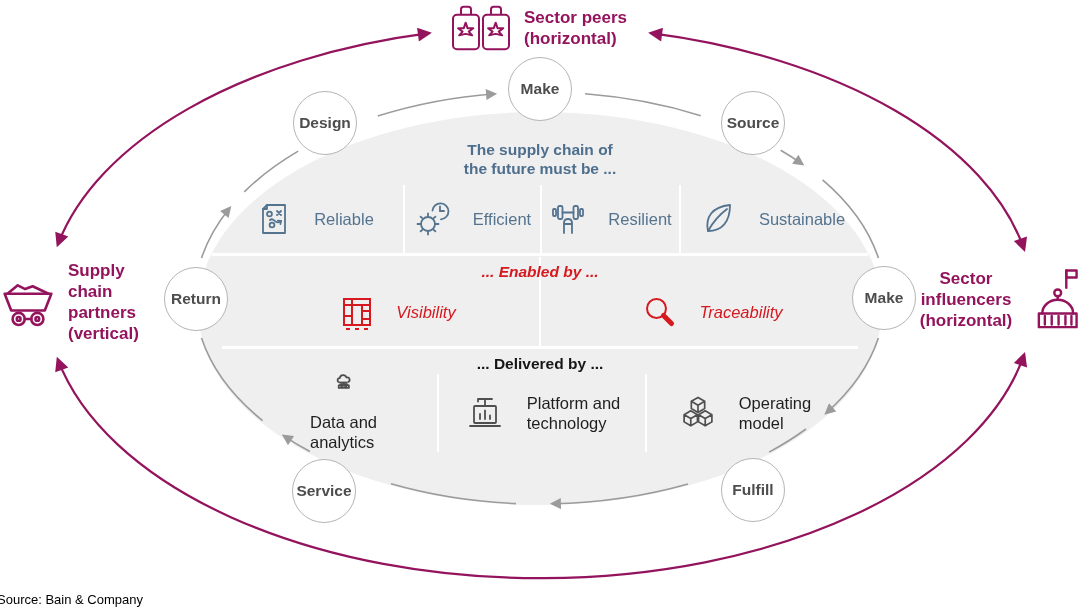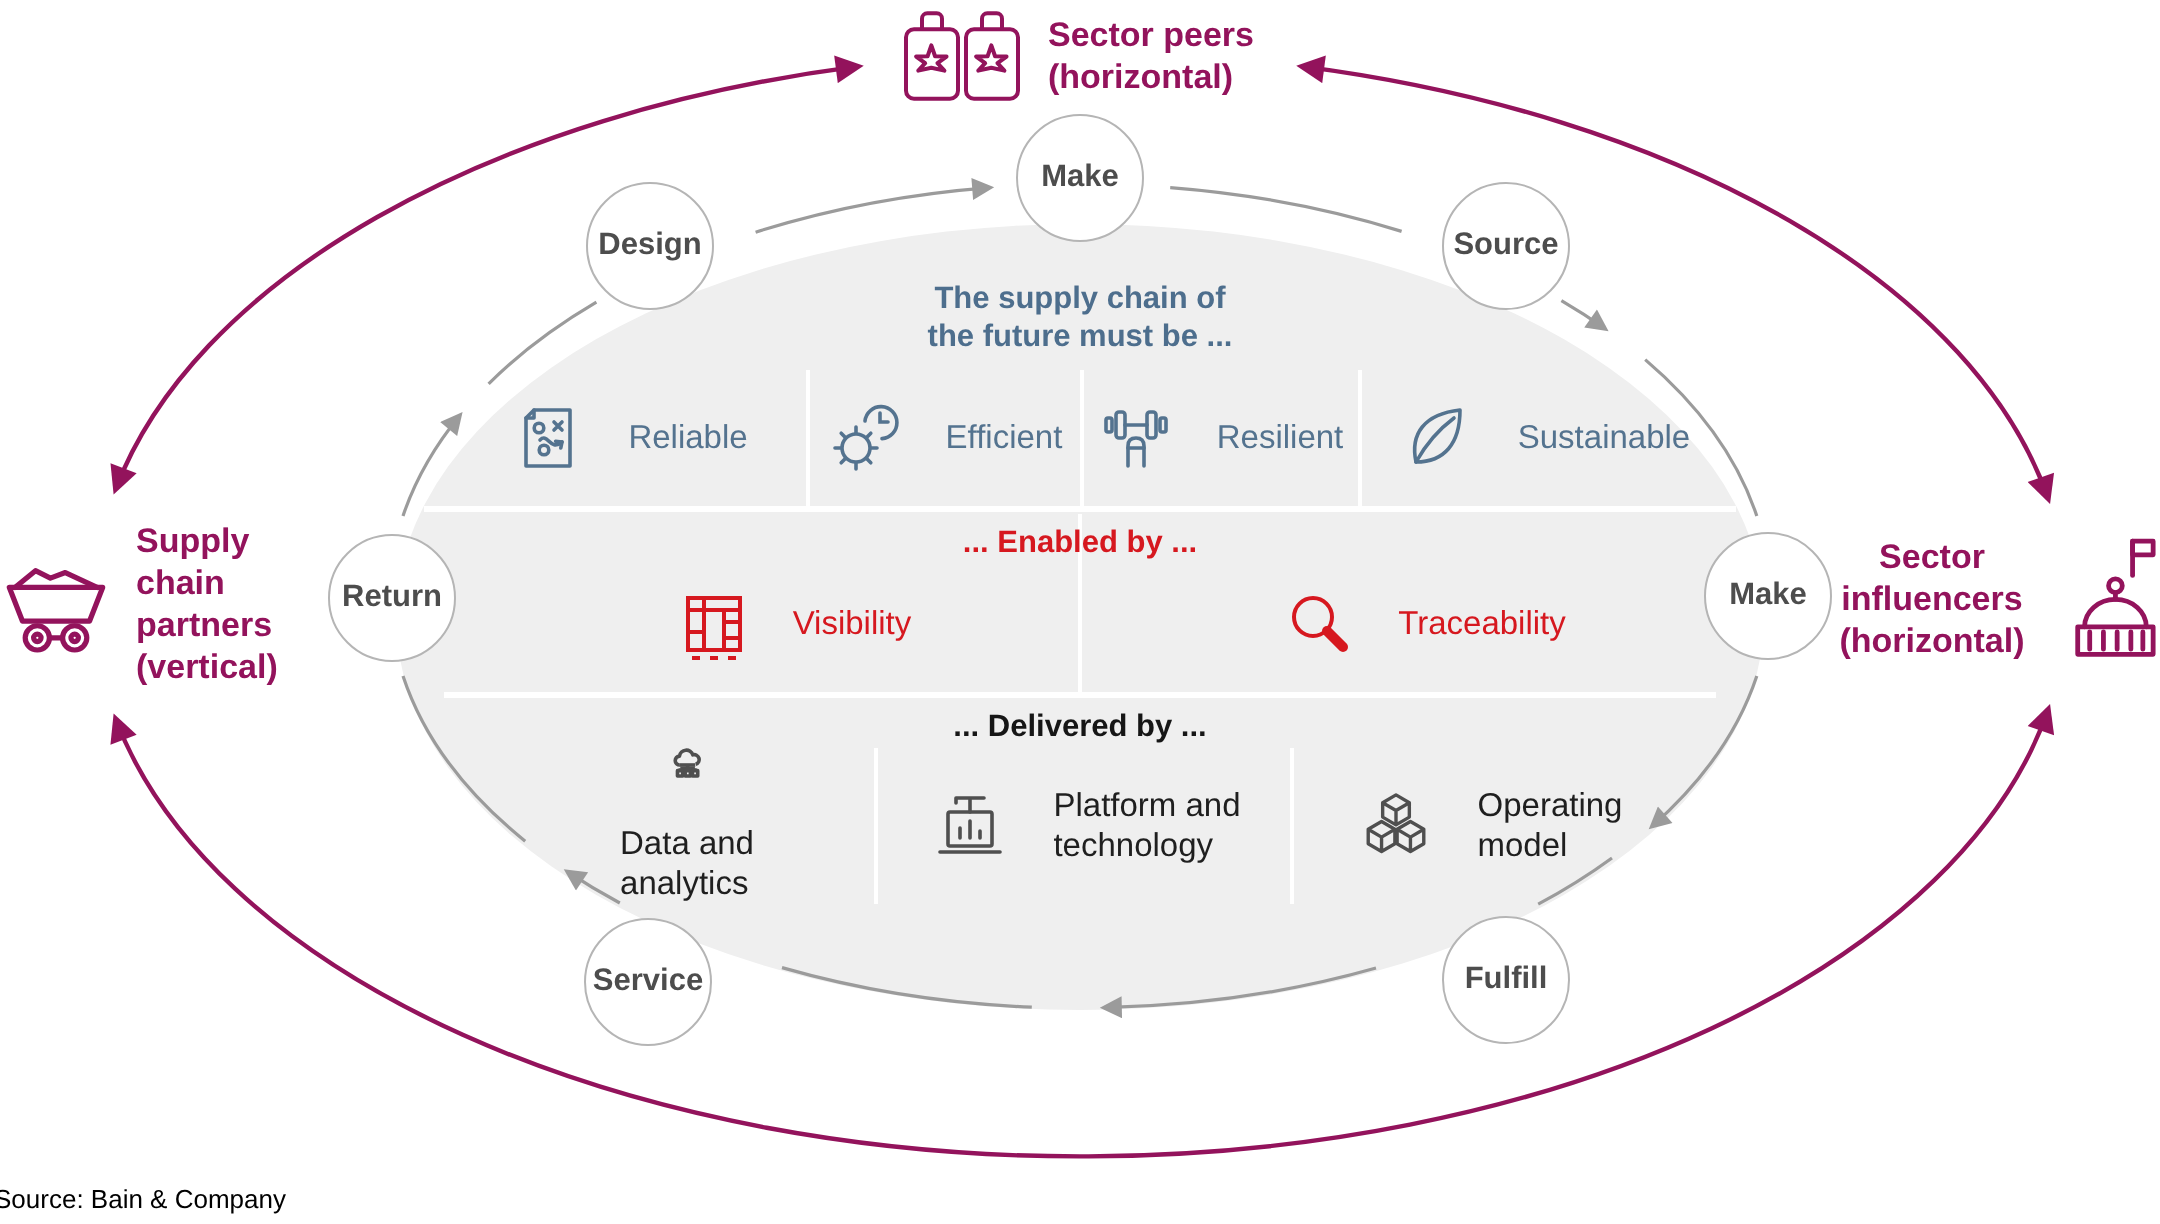--- a/index.html
+++ b/index.html
@@ -128,21 +128,21 @@
       <svg class="ic blue-ic" width="38" height="38" viewBox="0 0 38 38" stroke="currentColor" stroke-width="1.8" fill="none" stroke-linecap="round" stroke-linejoin="round">
         <path d="M30 5 C 12 7, 5 17, 8 31 C 22 31, 30 22, 30 5 Z"></path>
         <path d="M8 31 C 13 22, 19 15, 27 9"></path>
       </svg>
       <span class="blue-label">Sustainable</span>
     </div>
   </div>
 
   <div class="abs content hdiv" style="left:212px;top:253px;width:656px;"></div>
 
-  <div class="abs content" style="left:228px;top:257px;width:624px;height:63px;">
+  <div class="abs content" style="left:228px;top:257px;width:624px;height:63px;font-style:italic;">
     <div class="abs red-title" style="left:0;top:6px;width:624px;">... Enabled by ...</div>
     <div class="row" style="width:624px;height:89px;">
       <div class="cell" style="width:311px;padding-top:22px;box-sizing:border-box;transform:translateX(14px);">
         <svg class="ic red-ic" width="36" height="36" viewBox="0 0 36 36" stroke="currentColor" stroke-width="2" fill="none">
           <rect x="5" y="4" width="26" height="26"></rect>
           <path d="M5 10 H31"></path>
           <path d="M13 4 V30 M23 10 V30"></path>
           <path d="M5 21 H13 M23 16 H31 M23 24 H31"></path>
           <path d="M7 34 H11 M16 34 H20 M25 34 H29"></path>
         </svg>

